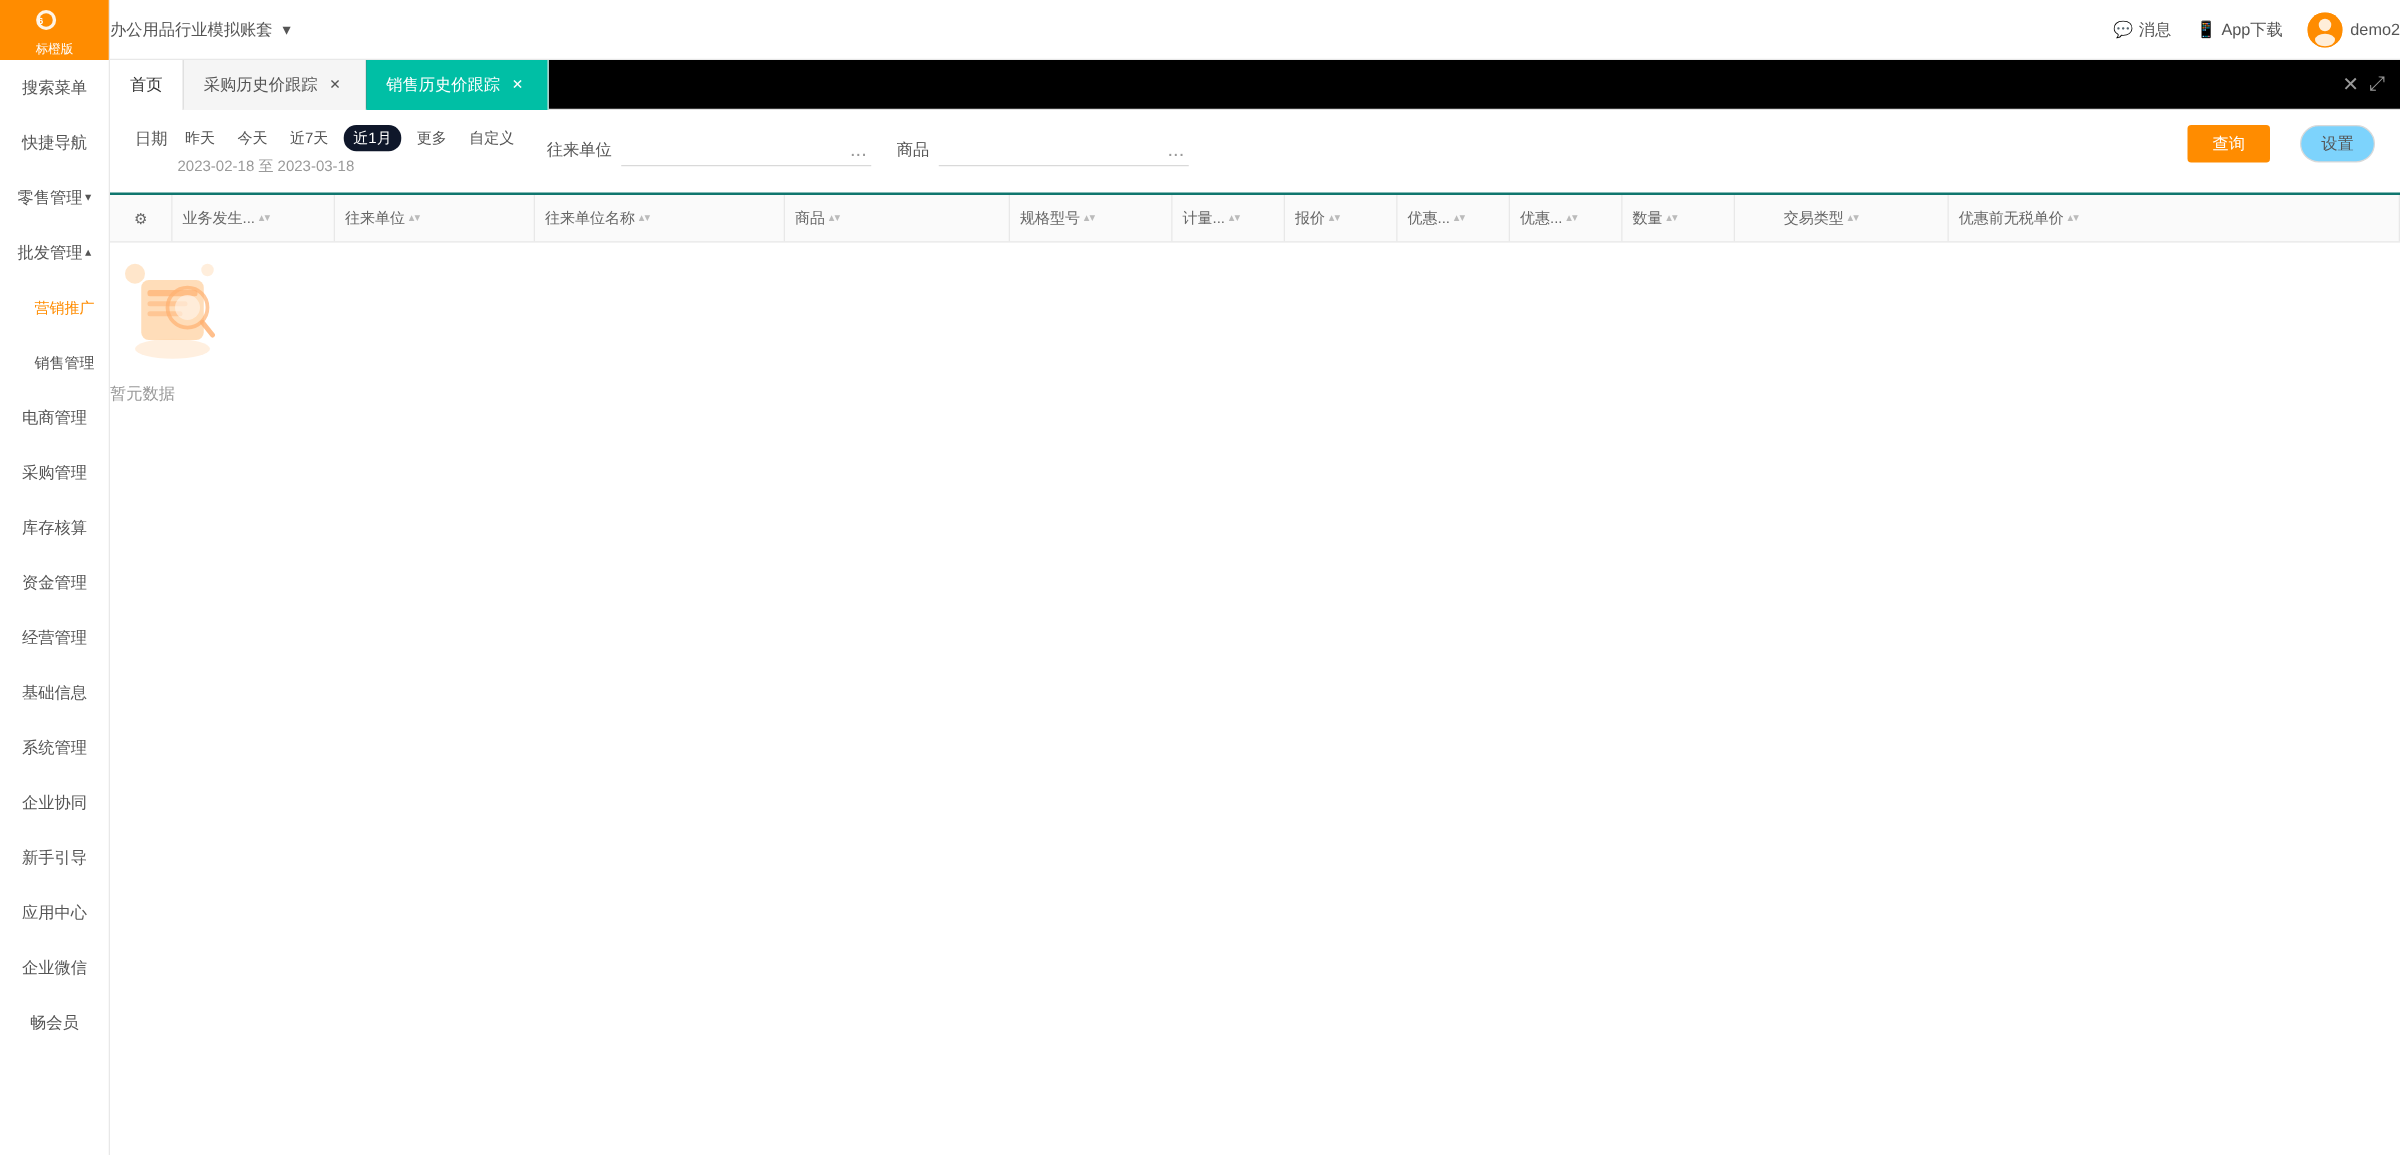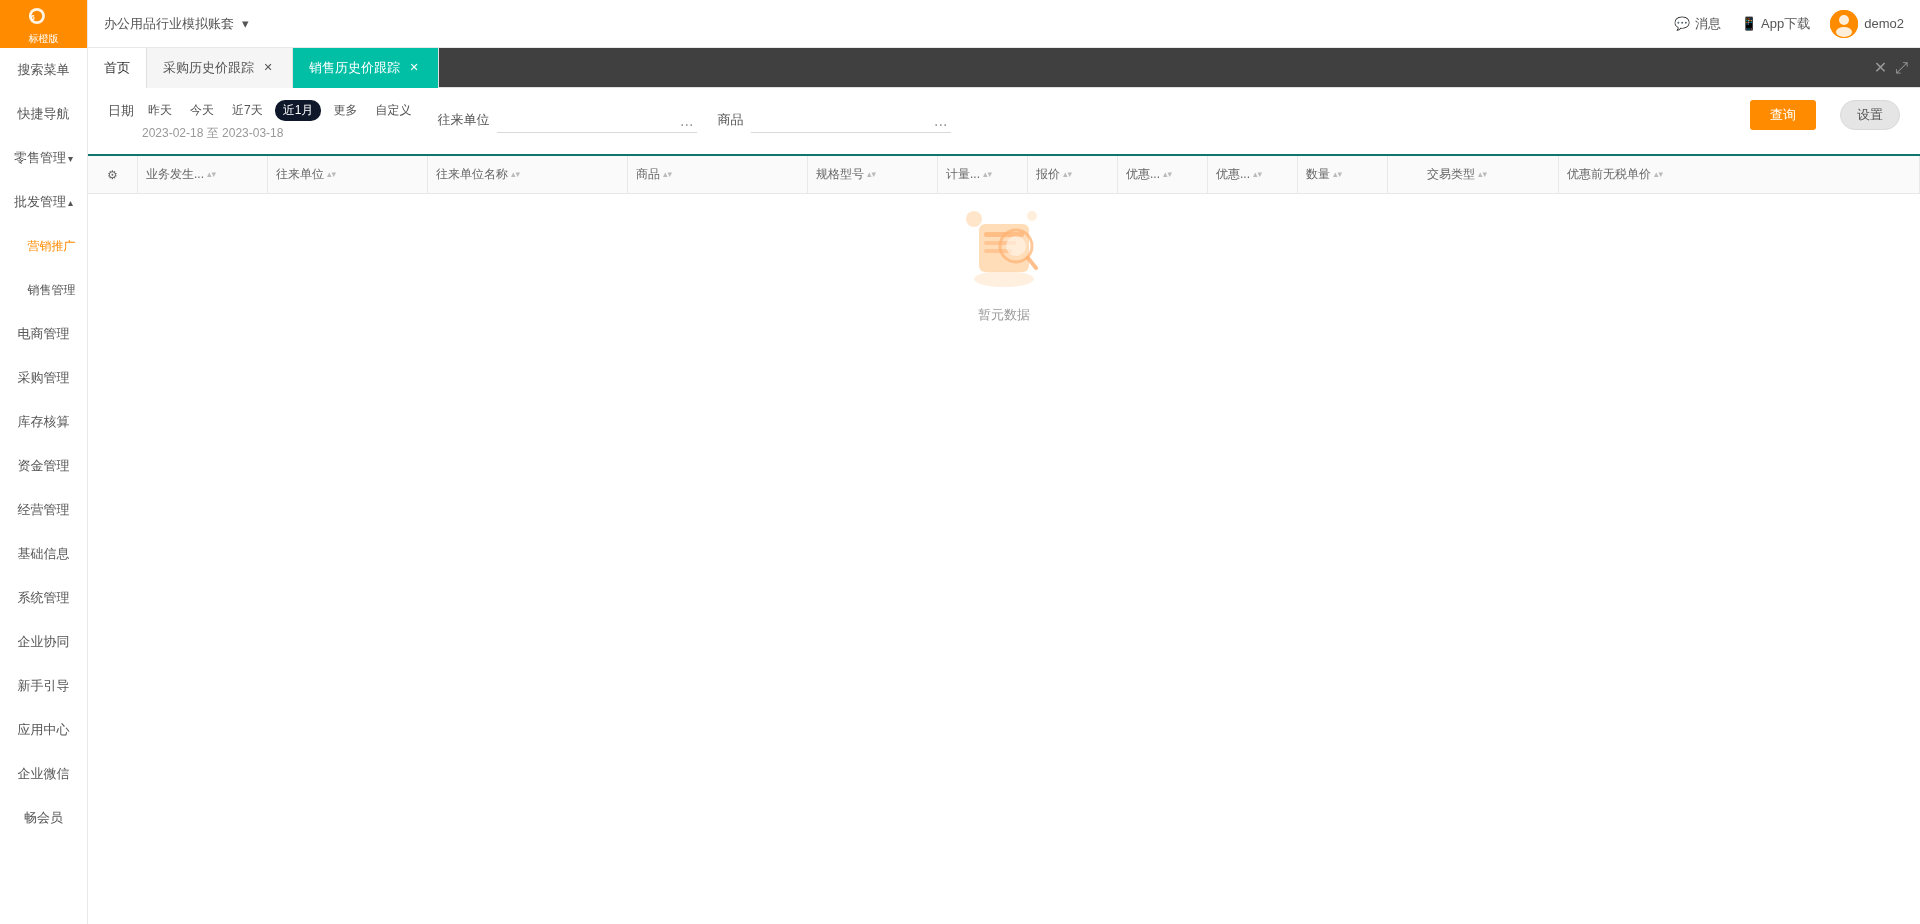--- a/index.html
+++ b/index.html
@@ -10,30 +10,30 @@
     .sidebar-logo { height: 48px; background: #ff8c00; display: flex; align-items: center; justify-content: center; flex-direction: column; cursor: pointer; }
     .sidebar-logo-icon { width: 32px; height: 28px; }
     .sidebar-logo-text { font-size: 10px; color: #fff; margin-top: 2px; }
     .sidebar-item { height: 44px; display: flex; align-items: center; justify-content: center; cursor: pointer; font-size: 13px; color: #555; border-bottom: none; position: relative; white-space: nowrap; }
     .sidebar-item .arrow { font-size: 10px; margin-left: 2px; }
 
     
     .main { flex: 1; display: flex; flex-direction: column; height: 924px; overflow: hidden; }
 
     
-    .top-bar { height: 48px; background: #fff; border-bottom: 1px solid #e8e8e8; display: flex; align-items: center; padding: 0 16px; justify-content: space-between; flex-shrink: 0; }
+    .top-bar { height: 48px; background: #fff; border-bottom: 1px solid #e8e8e8; display: flex; align-items: center; padding: 0 0; justify-content: space-between; flex-shrink: 0; }
     .top-bar-left { display: flex; align-items: center; gap: 8px; }
     .top-bar-title { font-size: 13px; color: #555; }
     .top-bar-dropdown { font-size: 13px; color: #555; cursor: pointer; }
     .top-bar-right { display: flex; align-items: center; gap: 20px; }
     .top-bar-btn { display: flex; align-items: center; gap: 4px; font-size: 13px; color: #555; cursor: pointer; }
     .user-avatar { width: 28px; height: 28px; border-radius: 50%; background: #ff8c00; display: flex; align-items: center; justify-content: center; color: #fff; font-size: 11px; }
 
     
-    .tabs-bar { height: 40px; background: #404040; display: flex; align-items: center; flex-shrink: 0; border-bottom: 1px solid #e0e0e0; padding-left: 0; }
+    .tabs-bar { height: 40px; background: #000000; display: flex; align-items: center; flex-shrink: 0; border-bottom: 1px solid #e0e0e0; padding-left: 0; }
     .tab { height: 40px; display: flex; align-items: center; padding: 0 16px; font-size: 13px; cursor: pointer; color: #555; background: #f5f5f5; border-right: 1px solid #e0e0e0; gap: 6px; }
     .tab.home { background: #fff; color: #333; font-weight: 500; }
     .tab.active { background: #00bfa5; color: #fff; }
     .tab .close-icon { font-size: 11px; width: 16px; height: 16px; border-radius: 50%; display: flex; align-items: center; justify-content: center; cursor: pointer; }
     .tab-spacer { flex: 1; }
     .tab-window-btns { display: flex; align-items: center; gap: 8px; padding-right: 12px; }
     .tab-window-btn { font-size: 16px; color: #999; cursor: pointer; }
 
     
     .page-area { flex: 1; background: #fff; display: flex; flex-direction: column; overflow: hidden; }
@@ -52,21 +52,21 @@
     .filter-date-btns { display: flex; flex-direction: column; gap: 4px; }
     .filter-date-row1 { display: flex; gap: 6px; align-items: center; }
     .date-btn { font-size: 12px; color: #555; cursor: pointer; padding: 2px 6px; border-radius: 3px; background: transparent; border: none; }
     .date-btn.active { background: #0f172a; color: #fff; border-radius: 10px; padding: 2px 8px; }
     .date-range-text { font-size: 12px; color: #999; }
     .filter-input-wrap { display: flex; align-items: center; position: relative; }
     .filter-input { border: none; border-bottom: 1px solid #d9d9d9; padding: 4px 24px 4px 4px; font-size: 13px; width: 200px; outline: none; color: #333; }
     .filter-input-dots { color: #999; font-size: 16px; cursor: pointer; position: absolute; right: 4px; top: 50%; transform: translateY(-50%); }
     .filter-actions { display: flex; flex-direction: row; gap: 24px; align-self: flex-start; }
     .btn-query { background: #ff8c00; color: #fff; border: none; padding: 6px 20px; border-radius: 3px; font-size: 13px; cursor: pointer; white-space: nowrap; }
-    .btn-settings { background: #e5e5e5; color: #555; border: 1px solid #d9d9d9; padding: 5px 16px; border-radius: 15px; font-size: 13px; cursor: pointer; white-space: nowrap; }
+    .btn-settings { background: #7dd3fc; color: #555; border: 1px solid #d9d9d9; padding: 5px 16px; border-radius: 15px; font-size: 13px; cursor: pointer; white-space: nowrap; }
 
     
     .table-area { flex: 1; overflow: hidden; display: flex; flex-direction: column; }
     .table-header { display: flex; background: #fafafa; border-bottom: 1px solid #e8e8e8; flex-shrink: 0; }
     .th { display: flex; align-items: center; padding: 10px 8px; font-size: 12px; color: #666; border-right: 1px solid #e8e8e8; font-weight: 500; white-space: nowrap; gap: 3px; cursor: pointer; }
     .th .sort-icon { font-size: 9px; color: #bbb; display: flex; flex-direction: column; line-height: 1; }
     .th-settings { width: 50px; justify-content: center; }
     .th-date { width: 130px; }
     .th-partner-code { width: 160px; }
     .th-partner-name { width: 200px; }
@@ -74,21 +74,21 @@
     .th-spec { width: 130px; }
     .th-unit { width: 90px; }
     .th-price { width: 90px; }
     .th-discount1 { width: 90px; }
     .th-discount2 { width: 90px; }
     .th-qty { width: 90px; }
     .th-trade-type { width: 140px; margin-left: 31px; }
     .th-notax-price { flex: 1; }
 
     
-    .empty-state { flex: 1; display: flex; flex-direction: column; align-items: center; justify-content: center; gap: 12px; }
+    .empty-state { flex: 1; display: flex; flex-direction: column; align-items: flex-start; justify-content: center; gap: 12px; }
     .empty-text { font-size: 13px; color: #999; }
 
     
     .table-body { flex: 1; overflow: auto; }
   </style>
 </head>
 <body>
 
 <div class="sidebar">
   <div class="sidebar-logo">

